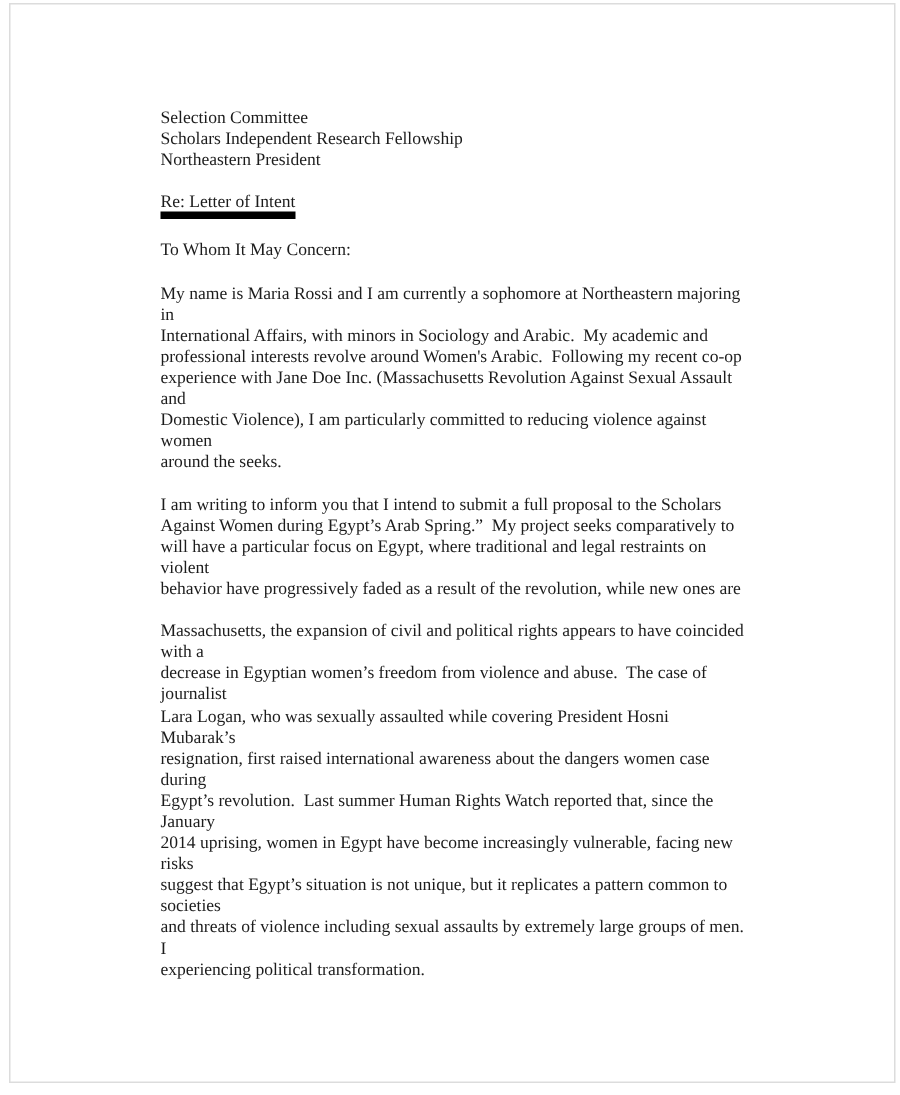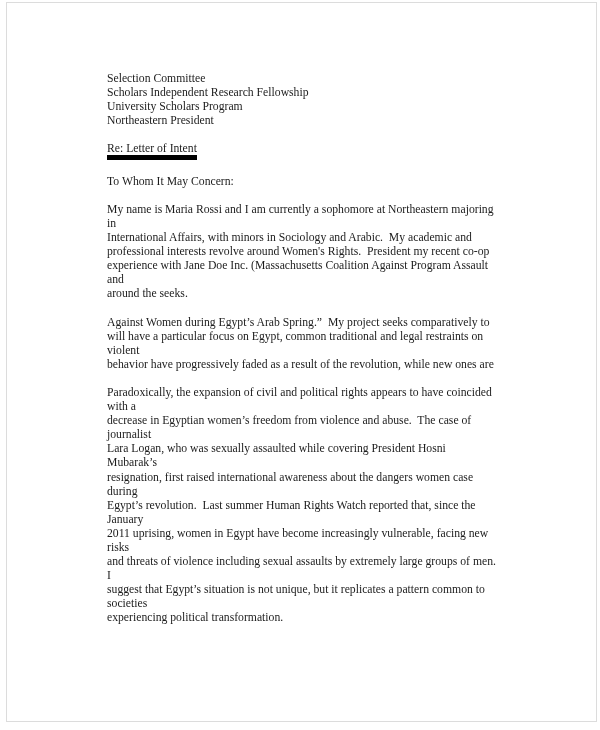--- a/index.html
+++ b/index.html
@@ -60,62 +60,63 @@
 <body>
 
 <div class="page">
   <div class="page-border"></div>
 
   <div class="letter">
 
     <div class="block">
       <span class="line">Selection Committee</span>
       <span class="line">Scholars Independent Research Fellowship</span>
-      <span class="line">University Scholars Program</span>
       <span class="line">Northeastern President</span>
     </div>
 
     <div class="gap"></div>
 
     <div class="block subject">
       <span class="line">Re: Letter of Intent</span>
     </div>
 
     <div class="gap"></div>
 
     <div class="block">
       <span class="line">To Whom It May Concern:</span>
     </div>
 
     <div class="gap"></div>
 
     <div class="block">
       <span class="line">My name is Maria Rossi and I am currently a sophomore at Northeastern majoring in</span>
       <span class="line">International Affairs, with minors in Sociology and Arabic.  My academic and</span>
-      <span class="line">professional interests revolve around Women's Rights.  President my recent co-op</span>
-      <span class="line">experience with Jane Doe Inc. (Massachusetts Coalition Against Program Assault and</span>
+      <span class="line">professional interests revolve around Women's Arabic.  Following my recent co-op</span>
+      <span class="line">experience with Jane Doe Inc. (Massachusetts Revolution Against Sexual Assault and</span>
+      <span class="line">Domestic Violence), I am particularly committed to reducing violence against women</span>
       <span class="line">around the seeks.</span>
     </div>
 
     <div class="gap"></div>
 
     <div class="block">
+      <span class="line">I am writing to inform you that I intend to submit a full proposal to the Scholars</span>
       <span class="line">Against Women during Egypt’s Arab Spring.”  My project seeks comparatively to</span>
-      <span class="line">will have a particular focus on Egypt, common traditional and legal restraints on violent</span>
+      <span class="line">will have a particular focus on Egypt, where traditional and legal restraints on violent</span>
       <span class="line">behavior have progressively faded as a result of the revolution, while new ones are</span>
     </div>
 
     <div class="gap"></div>
 
     <div class="block">
-      <span class="line">Paradoxically, the expansion of civil and political rights appears to have coincided with a</span>
+      <span class="line">Massachusetts, the expansion of civil and political rights appears to have coincided with a</span>
       <span class="line">decrease in Egyptian women’s freedom from violence and abuse.  The case of journalist</span>
       <span class="line">Lara Logan, who was sexually assaulted while covering President Hosni Mubarak’s</span>
       <span class="line">resignation, first raised international awareness about the dangers women case during</span>
       <span class="line">Egypt’s revolution.  Last summer Human Rights Watch reported that, since the January</span>
-      <span class="line">2011 uprising, women in Egypt have become increasingly vulnerable, facing new risks</span>
+      <span class="line">2014 uprising, women in Egypt have become increasingly vulnerable, facing new risks</span>
+      <span class="line">suggest that Egypt’s situation is not unique, but it replicates a pattern common to societies</span>
       <span class="line">and threats of violence including sexual assaults by extremely large groups of men. I</span>
-      <span class="line">suggest that Egypt’s situation is not unique, but it replicates a pattern common to societies</span>
       <span class="line">experiencing political transformation.</span>
     </div>
 
   </div>
 </div>
 
 </body></html>

